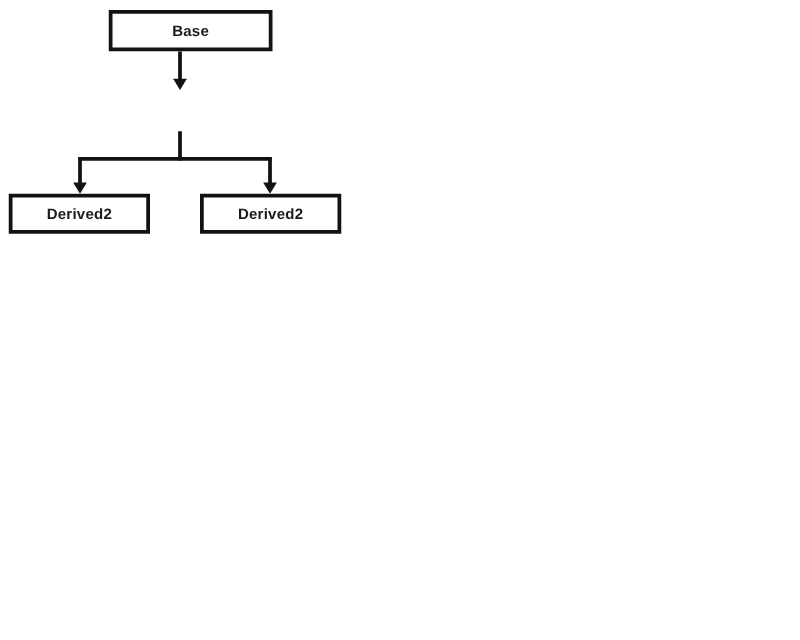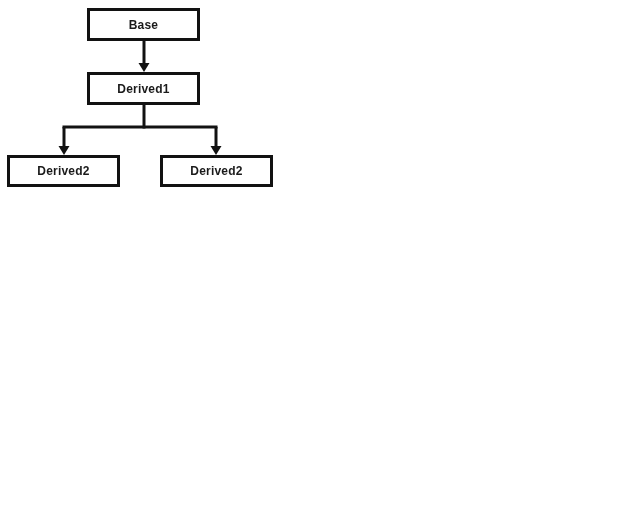--- a/index.html
+++ b/index.html
@@ -27,21 +27,21 @@
     border: 3px solid #121212;
     box-sizing: border-box;
     display: flex;
     align-items: center;
     justify-content: center;
     font-weight: bold;
     font-size: 12px;
     letter-spacing: 0.2px;
     color: #1a1a1a;
   }
-  #node-base          { left: 87px;  top: 8px;   width: 113px; height: 33px; }
+  #node-base          { left: 87px;  top: 8px;   width: 131px; height: 33px; }
   #node-derived1      { left: 87px;  top: 72px;  width: 113px; height: 33px; }
   #node-derived2-left { left: 7px;   top: 155px; width: 113px; height: 32px; }
   #node-derived2-right{ left: 160px; top: 155px; width: 113px; height: 32px; }
   .connectors {
     position: absolute;
     left: 0;
     top: 0;
     pointer-events: none;
   }
 </style>
@@ -73,23 +73,20 @@
     <g>
       <line x1="216" y1="127" x2="216" y2="147" stroke="#121212" stroke-width="3"></line>
       <polygon points="210.5,146 221.5,146 216,155" fill="#121212"></polygon>
     </g>
   </svg>
 
   <div class="node" id="node-base">
     <span>Base</span>
   </div>
 
-  <div class="node" id="node-derived1">
-    <span>Derived1</span>
-  </div>
 
   <div class="node" id="node-derived2-left">
     <span>Derived2</span>
   </div>
 
   <div class="node" id="node-derived2-right">
     <span>Derived2</span>
   </div>
 
 </div>

